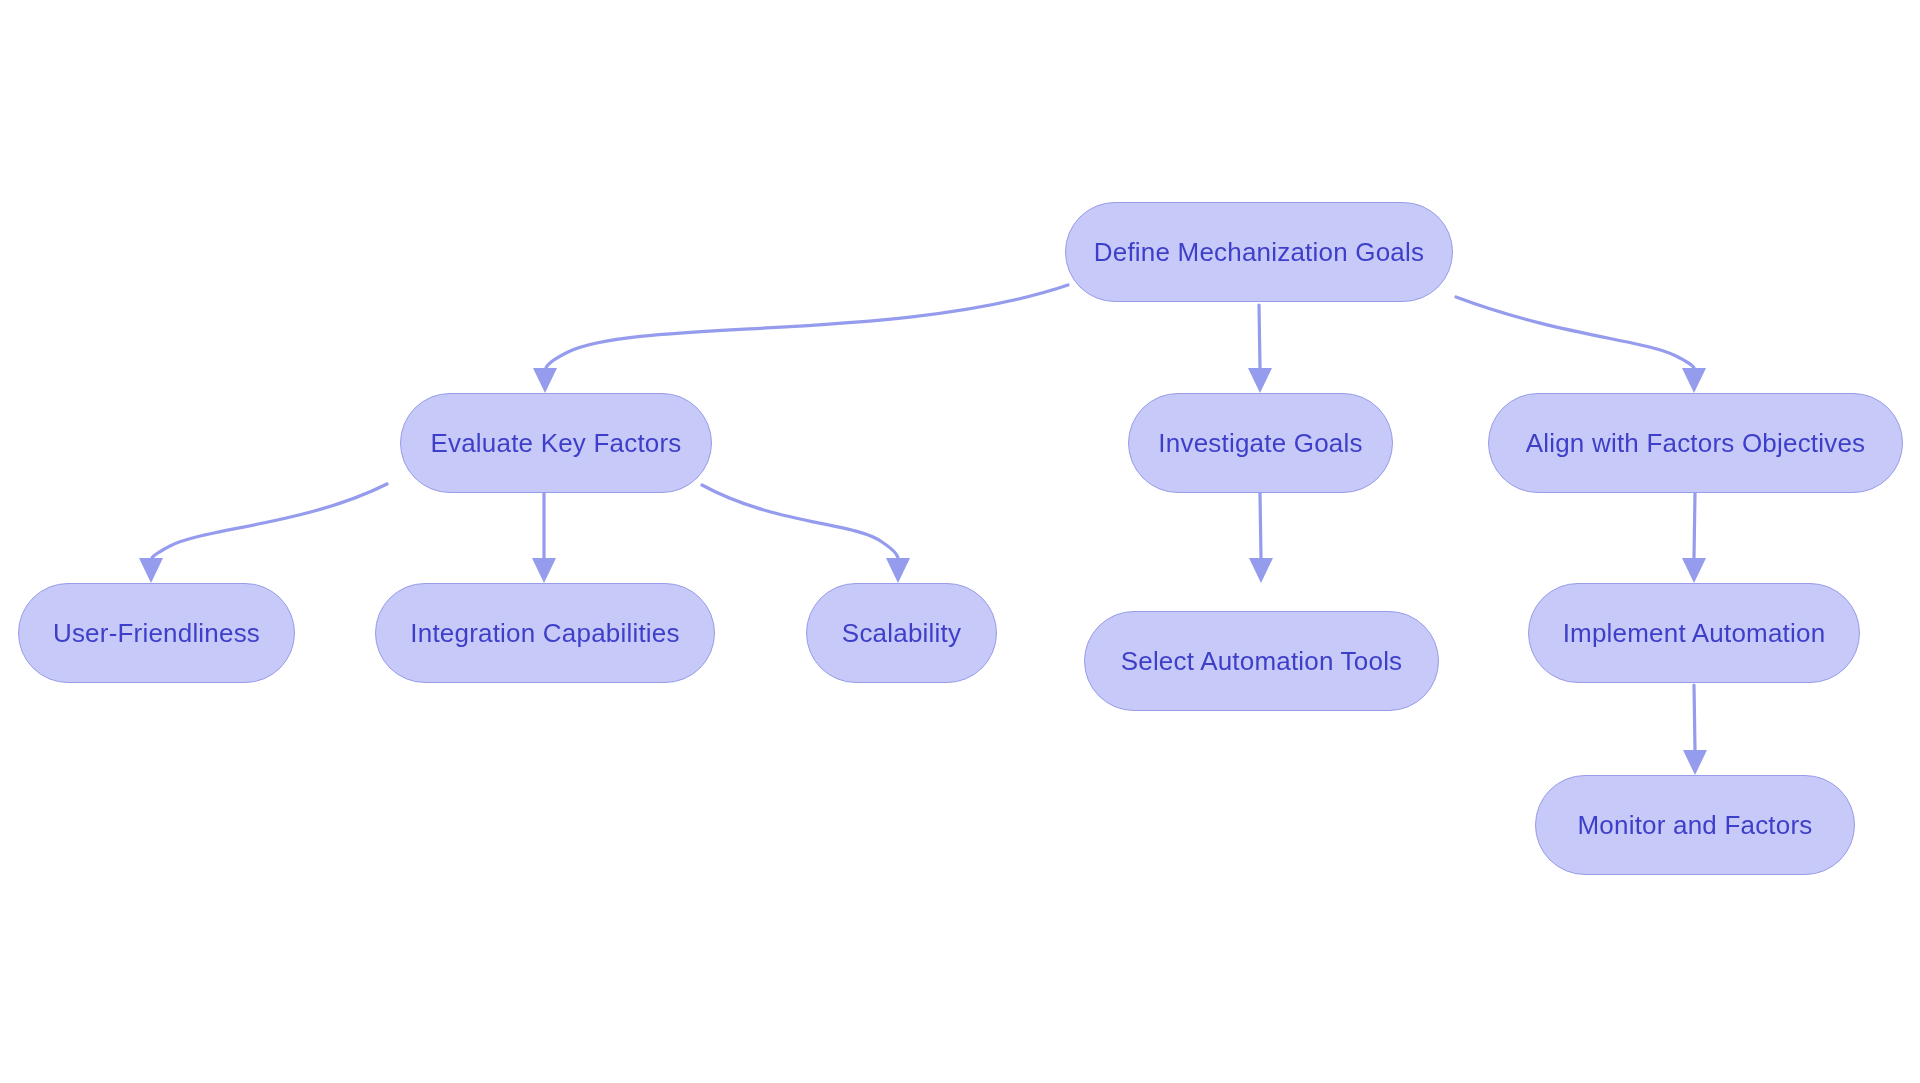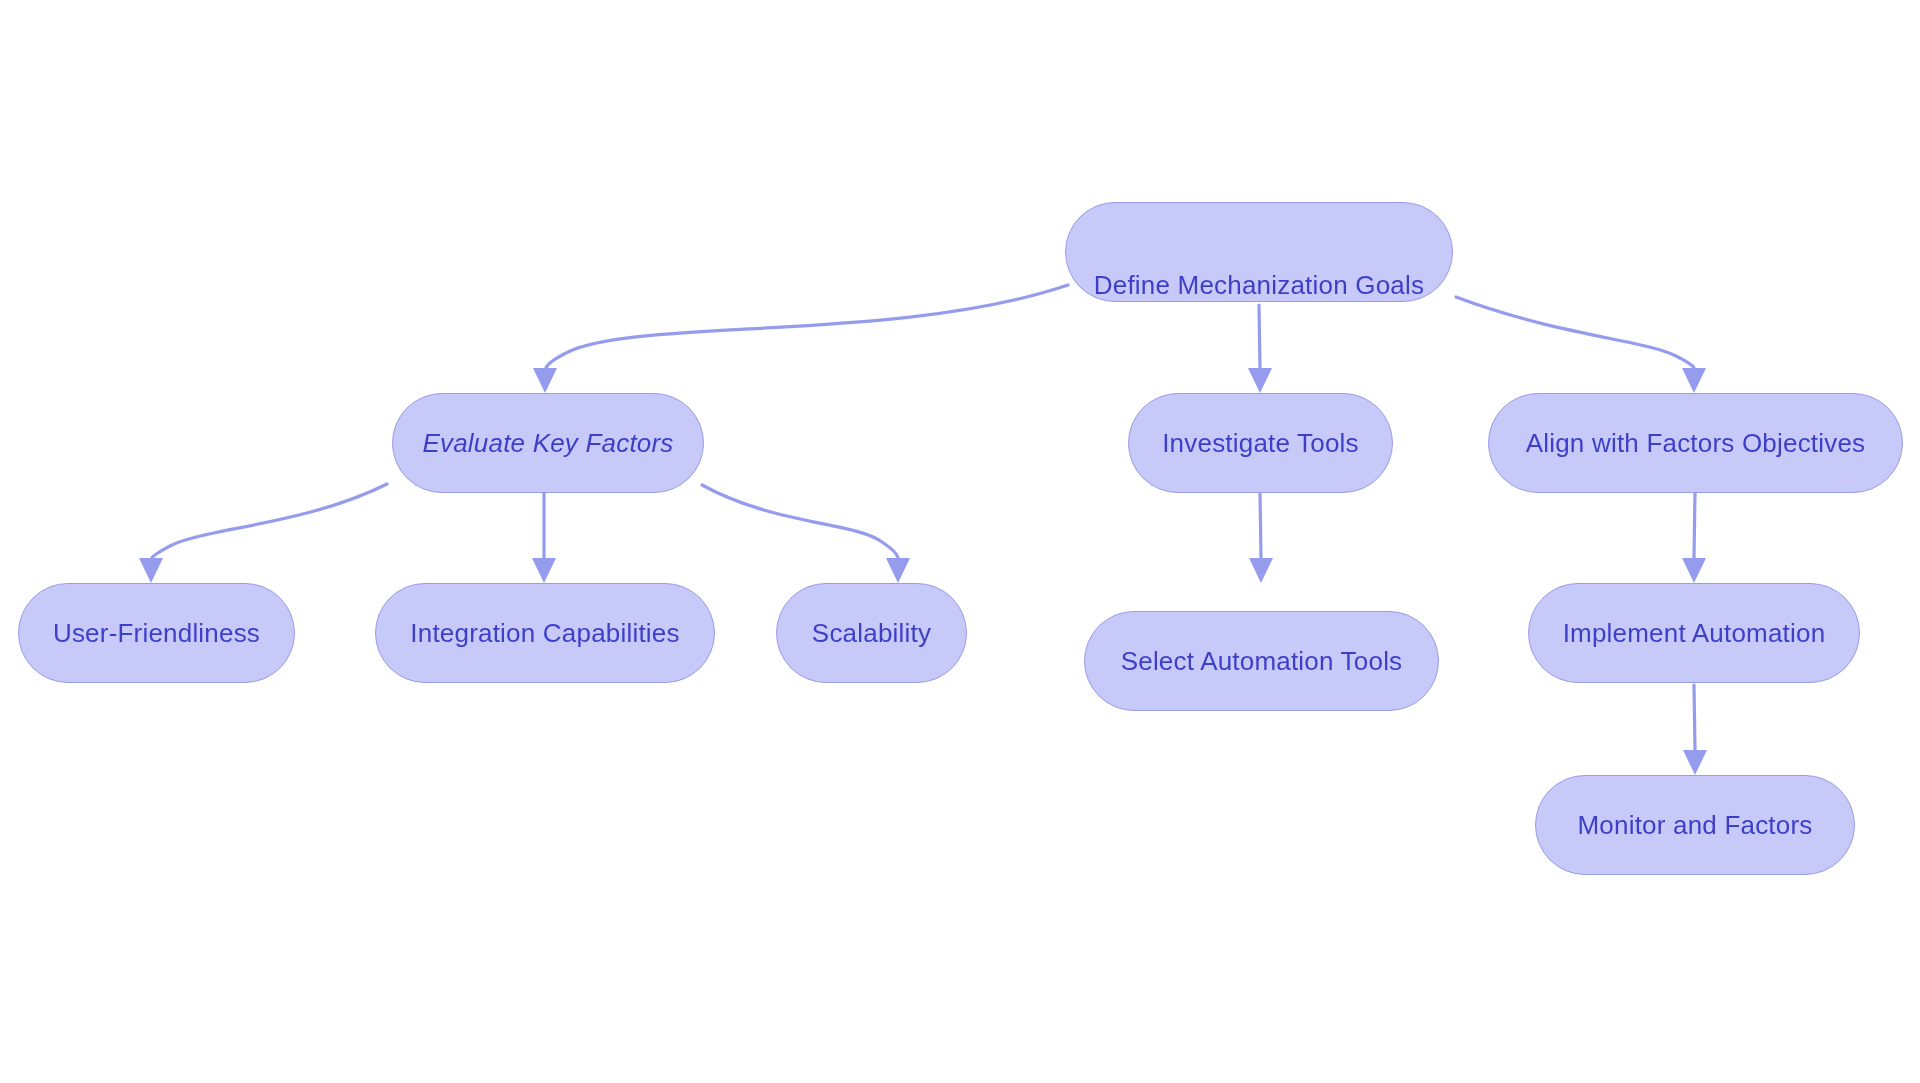--- a/index.html
+++ b/index.html
@@ -43,27 +43,27 @@
     display: flex;
     align-items: center;
     justify-content: center;
     color: var(--node-text, #3e3fc9);
     font-size: 26px;
     font-weight: 500;
     letter-spacing: 0.2px;
     white-space: nowrap;
   }
   
-  .n0 { left: 1065px; top: 202px; width: 388px; align-items: flex-end; }
-  .n1 { left: 392px;  top: 393px; width: 312px; font-style: italic; }
+  .n0 { left: 1065px; top: 202px; width: 388px; }
+  .n1 { left: 400px;  top: 393px; width: 312px; }
   .n2 { left: 1128px; top: 393px; width: 265px; }
   .n3 { left: 1488px; top: 393px; width: 415px; }
   .n4 { left: 18px;   top: 583px; width: 277px; }
   .n5 { left: 375px;  top: 583px; width: 340px; }
-  .n6 { left: 776px;  top: 583px; width: 191px; }
+  .n6 { left: 806px;  top: 583px; width: 191px; }
   .n7 { left: 1084px; top: 611px; width: 355px; }
   .n8 { left: 1528px; top: 583px; width: 332px; align-items: center; }
   .n9 { left: 1535px; top: 775px; width: 320px; }
 </style>
 </head>
 <body>
 
 <div class="canvas">
 
   <svg class="edge-layer" viewBox="0 0 1920 1083">
@@ -90,21 +90,21 @@
     <polygon class="arrowhead" points="1683,750 1707,750 1695,775"></polygon>
   </svg>
 
   <div class="node n0">
     <span>Define Mechanization Goals</span>
   </div>
   <div class="node n1">
     <span>Evaluate Key Factors</span>
   </div>
   <div class="node n2">
-    <span>Investigate Tools</span>
+    <span>Investigate Goals</span>
   </div>
   <div class="node n3">
     <span>Align with Factors Objectives</span>
   </div>
   <div class="node n4">
     <span>User-Friendliness</span>
   </div>
   <div class="node n5">
     <span>Integration Capabilities</span>
   </div>

